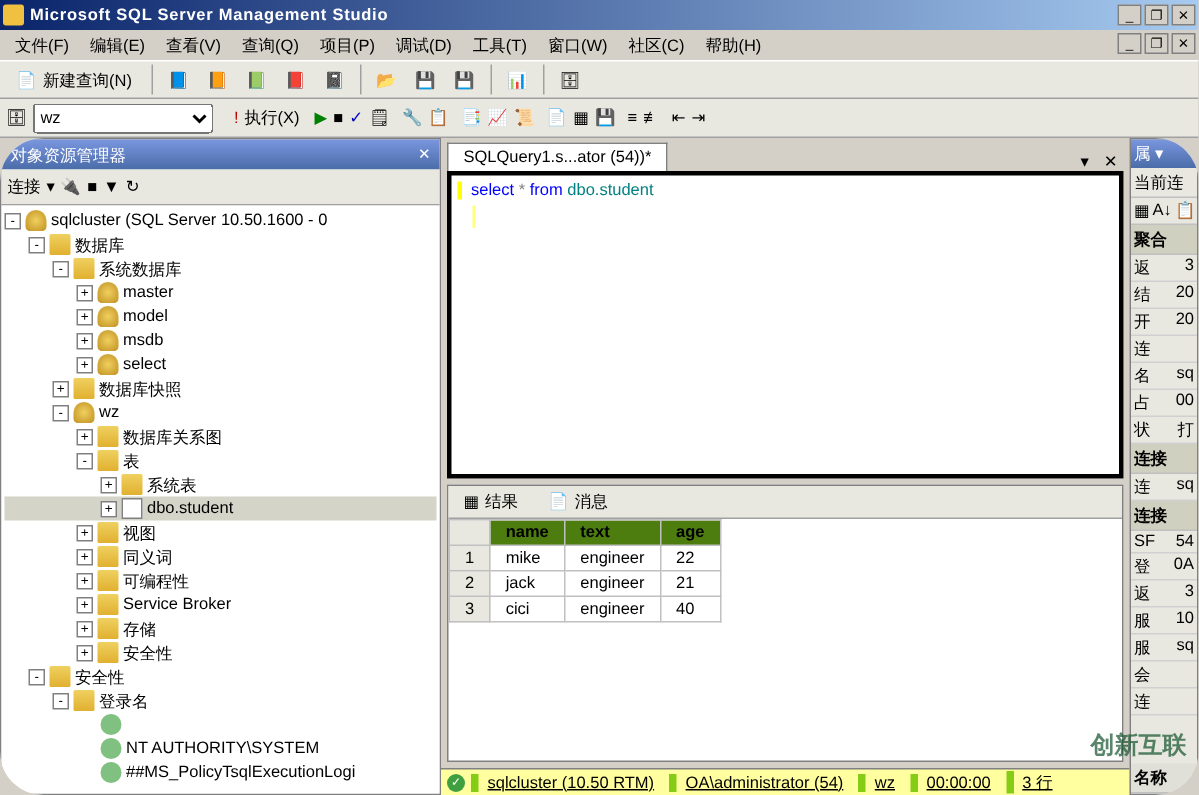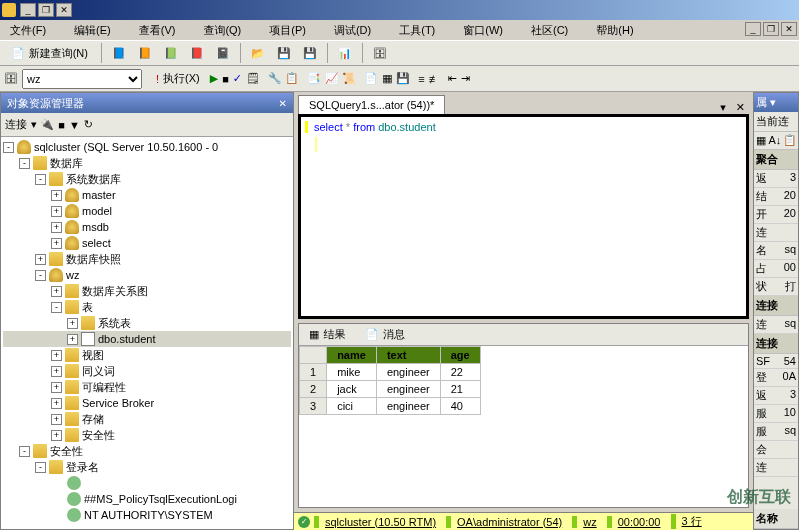--- a/index.html
+++ b/index.html
@@ -2,30 +2,30 @@
 <html><head>
 <meta charset="utf-8">
 <style>
 * { margin: 0; padding: 0; box-sizing: border-box; font-family: "Microsoft Sans Serif", Tahoma, sans-serif; font-size: 11px; }
 body { width: 799px; height: 530px; background: #d4d0c8; overflow: hidden; display: flex; flex-direction: column; }
 .titlebar { background: linear-gradient(to right, #0a246a, #a6caf0); height: 20px; display: flex; align-items: center; padding: 0 2px; color: #fff; }
 .titlebar .icon { width: 14px; height: 14px; background: #f0c040; border-radius: 2px; margin-right: 4px; }
 .titlebar .title { flex: 1; font-weight: bold; letter-spacing: 0.5px; }
 .titlebar .btns { display: flex; gap: 2px; }
 .titlebar .btn { width: 16px; height: 14px; background: #d4d0c8; border: 1px solid #808080; display: flex; align-items: center; justify-content: center; font-size: 9px; cursor: pointer; color: #000; }
-.menubar { background: #d4d0c8; height: 20px; display: flex; align-items: center; padding: 0 4px; gap: 16px; }
+.menubar { background: #d4d0c8; height: 20px; display: flex; align-items: center; padding: 0 4px; gap: 2px; }
 .menubar .item { padding: 2px 6px; cursor: pointer; }
 .toolbar { background: #e8e8e0; height: 26px; display: flex; align-items: center; padding: 0 4px; gap: 4px; border-top: 1px solid #fff; border-bottom: 1px solid #a0a0a0; }
 .toolbar .sep { width: 1px; height: 20px; background: #a0a0a0; margin: 0 2px; }
 .toolbar .tbtn { width: 22px; height: 22px; display: flex; align-items: center; justify-content: center; cursor: pointer; border: 1px solid transparent; }
 .toolbar .newq { display: flex; align-items: center; gap: 4px; padding: 2px 6px; cursor: pointer; border: 1px solid transparent; }
 .toolbar2 { background: #e8e8e0; height: 26px; display: flex; align-items: center; padding: 0 4px; gap: 4px; border-bottom: 1px solid #a0a0a0; }
 .toolbar2 select { height: 20px; width: 120px; font-size: 11px; }
 .exec { display: flex; align-items: center; gap: 4px; padding: 2px 6px; cursor: pointer; }
-.content { flex: 1; display: flex; overflow: hidden; }
+.content { flex: 1; display: flex; overflow: hidden; border-radius: 29px; }
 .left-pane { width: 294px; background: #fff; border: 1px solid #808080; display: flex; flex-direction: column; }
 .pane-header { background: linear-gradient(to bottom, #7a96df, #4a6ca8); color: #fff; height: 20px; display: flex; align-items: center; padding: 0 6px; justify-content: space-between; }
 .pane-header .x { cursor: pointer; font-size: 10px; }
 .pane-toolbar { background: #e8e8e0; height: 24px; display: flex; align-items: center; padding: 0 4px; gap: 4px; border-bottom: 1px solid #a0a0a0; }
 .tree { flex: 1; overflow: auto; padding: 2px; background: #fff; }
 .tree-node { display: flex; align-items: center; height: 16px; white-space: nowrap; cursor: pointer; }
 .tree-node .toggle { width: 11px; height: 11px; border: 1px solid #808080; display: flex; align-items: center; justify-content: center; font-size: 9px; margin-right: 3px; cursor: pointer; background: #fff; }
 .tree-node .ticon { width: 14px; height: 14px; margin-right: 3px; }
 .folder-icon { background: linear-gradient(to bottom, #f0d060, #e0b030); border-radius: 1px; }
 .db-icon { background: radial-gradient(circle, #f0d060, #c09020); border-radius: 50% 50% 20% 20%; }
@@ -56,20 +56,21 @@
 .right-pane .btn { padding: 2px; border-bottom: 1px solid #c0c0c0; }
 .right-pane .row { display: flex; padding: 1px 2px; border-bottom: 1px solid #d0d0d0; }
 .right-pane .row span:first-child { flex: 1; }
 .watermark { position: absolute; right: 8px; bottom: 22px; color: #14532d; font-size: 16px; font-weight: bold; opacity: 0.7; pointer-events: none; }
 </style>
 </head>
 <body>
 
 <div class="titlebar">
   <div class="icon"></div>
+  <div class="title">Microsoft SQL Server Management Studio</div>
   <div class="btns">
     <div class="btn">_</div>
     <div class="btn">❐</div>
     <div class="btn">✕</div>
   </div>
 </div>
 
 <div class="titlebar" style="background:#d4d0c8;height:0;justify-content:flex-end;position:relative;">
   <div class="btns" style="position:absolute;right:2px;top:2px;z-index:5">
     <div class="btn">_</div>
@@ -262,25 +263,25 @@
       <div class="tree-node" style="padding-left:32px">
           <span class="toggle">-</span>
           <span class="ticon folder-icon"></span>
           <span>登录名</span>
         </div>
       <div class="tree-node" style="padding-left:64px">
           <span class="ticon user-icon"></span>
         </div>
       <div class="tree-node" style="padding-left:64px">
           <span class="ticon user-icon"></span>
-          <span>##MS_PolicyTsqlExecutionLogi</span>
+          <span>NT AUTHORITY\SYSTEM</span>
         </div>
       <div class="tree-node" style="padding-left:64px">
           <span class="ticon user-icon"></span>
-          <span>NT AUTHORITY\SYSTEM</span>
+          <span>##MS_PolicyTsqlExecutionLogi</span>
         </div>
     </div>
   </div>
 
   <div class="mid-pane">
     <div class="query-tabs">
       <div class="query-tab">
         <span>SQLQuery1.s...ator (54))*</span>
       </div>
       <div style="flex:1"></div>

